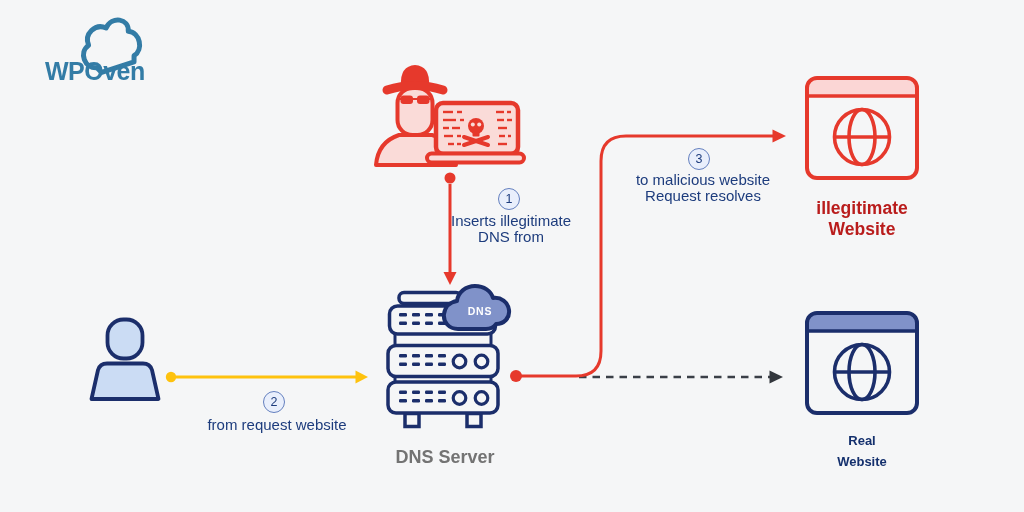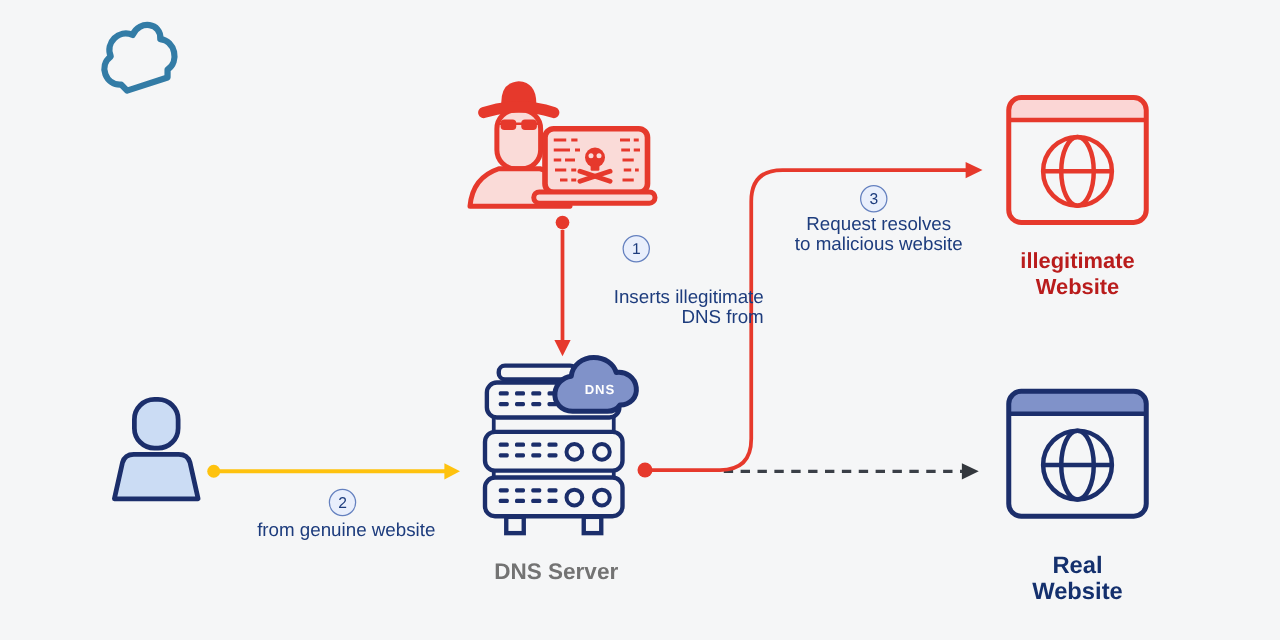--- a/index.html
+++ b/index.html
@@ -22,21 +22,21 @@
   .step-text{
     width:200px;text-align:center;color:#1d3c7d;
     font-size:15px;line-height:16px;
   }
   .node-label{
     width:200px;text-align:center;font-weight:bold;
   }
   .node-label span{display:block;}
   .dns-label{left:345px;top:447px;font-size:18px;color:#737373;}
   .illegit-label{left:762px;top:198px;font-size:17.5px;line-height:20.5px;color:#b91c1c;}
-  .real-label{left:762px;top:431px;font-size:19px;line-height:20.5px;color:#14306d;margin-top:12px;}
+  .real-label{left:762px;top:431px;font-size:13px;line-height:20.5px;color:#14306d;}
 </style>
 </head>
 <body>
 
 <div class="canvas">
 
   <svg class="layer" width="1024" height="512" viewBox="0 0 1024 512">
 
     <g transform="translate(112,46) rotate(-18)">
       <path d="M -21,16 C -33,13 -34,-4 -22,-8 C -23,-20 -9,-27 0,-19 C 9,-29 25,-21 20,-9 C 31,-4 29,13 18,16 L 16,22 L -18,22 Z" fill="none" stroke="#337ca6" stroke-width="5" stroke-linejoin="round" stroke-linecap="round"></path>
@@ -183,36 +183,37 @@
       <line x1="807" y1="331" x2="917" y2="331" stroke="#1b2e6b" stroke-width="3.5"></line>
       <g fill="none" stroke="#1b2e6b" stroke-width="3.6">
         <circle cx="862" cy="372" r="27.5"></circle>
         <ellipse cx="862" cy="372" rx="13" ry="27.5"></ellipse>
         <line x1="834.5" y1="372" x2="889.5" y2="372"></line>
       </g>
       <rect x="807" y="313" width="110" height="100" rx="10" fill="none" stroke="#1b2e6b" stroke-width="4"></rect>
     </g>
   </svg>
 
+  <div class="abs logo-text">WPOven</div>
 
   <div class="abs badge" style="left:498px;top:188px;">1</div>
-  <div class="abs step-text" style="left:411px;top:230px;text-align:right;">
+  <div class="abs step-text" style="left:411px;top:213px;">
     <span style="display:block">Inserts illegitimate</span>
     <span style="display:block">DNS from</span>
   </div>
 
   <div class="abs badge" style="left:263px;top:391px;">2</div>
   <div class="abs step-text" style="left:177px;top:417px;">
-    <span style="display:block">from genuine website</span>
+    <span style="display:block">from request website</span>
   </div>
 
   <div class="abs badge" style="left:688px;top:148px;">3</div>
   <div class="abs step-text" style="left:603px;top:172px;">
+    <span style="display:block">to malicious website</span>
     <span style="display:block">Request resolves</span>
-    <span style="display:block">to malicious website</span>
   </div>
 
   <div class="abs node-label dns-label">DNS Server</div>
 
   <div class="abs node-label illegit-label">
     <span>illegitimate</span>
     <span>Website</span>
   </div>
 
   <div class="abs node-label real-label">

